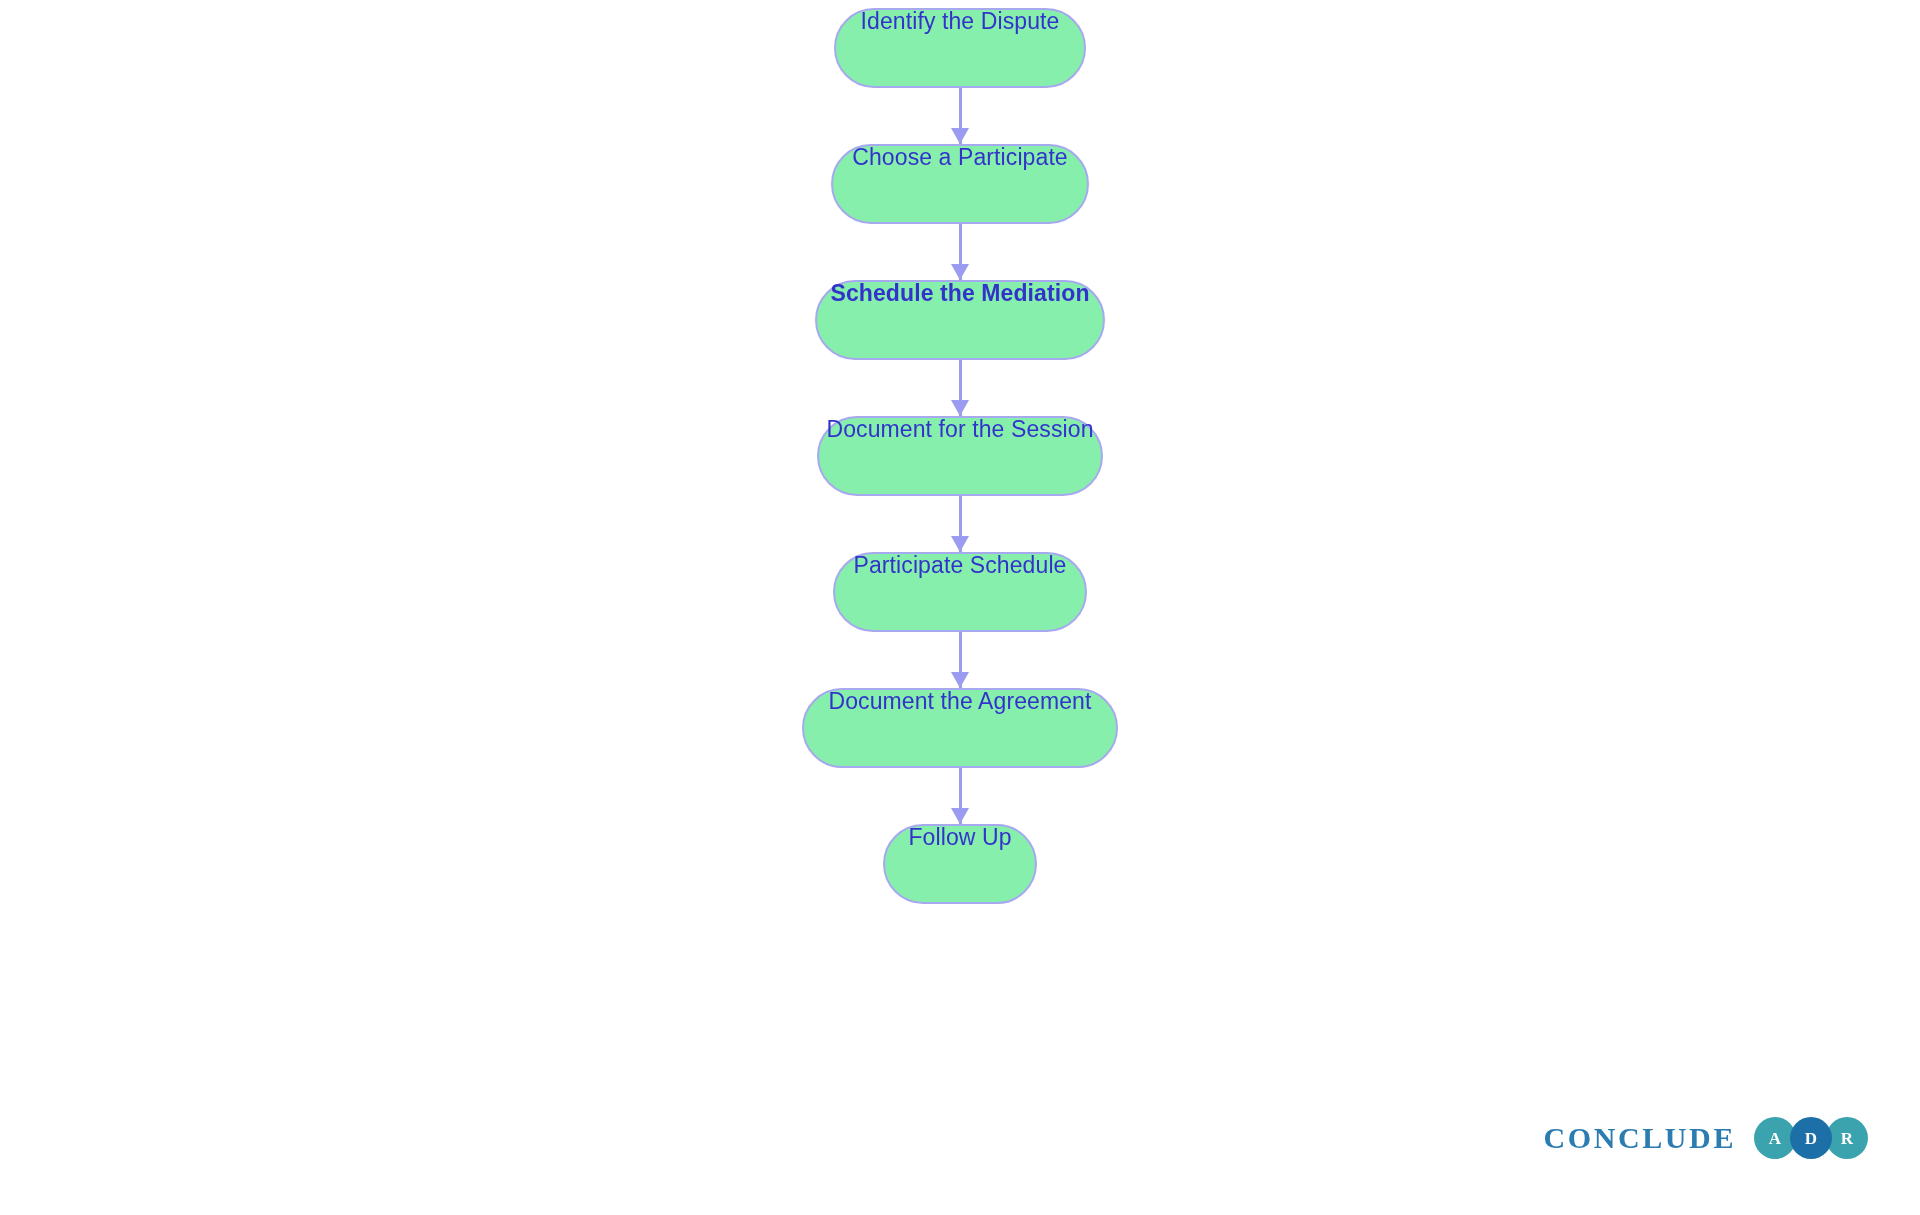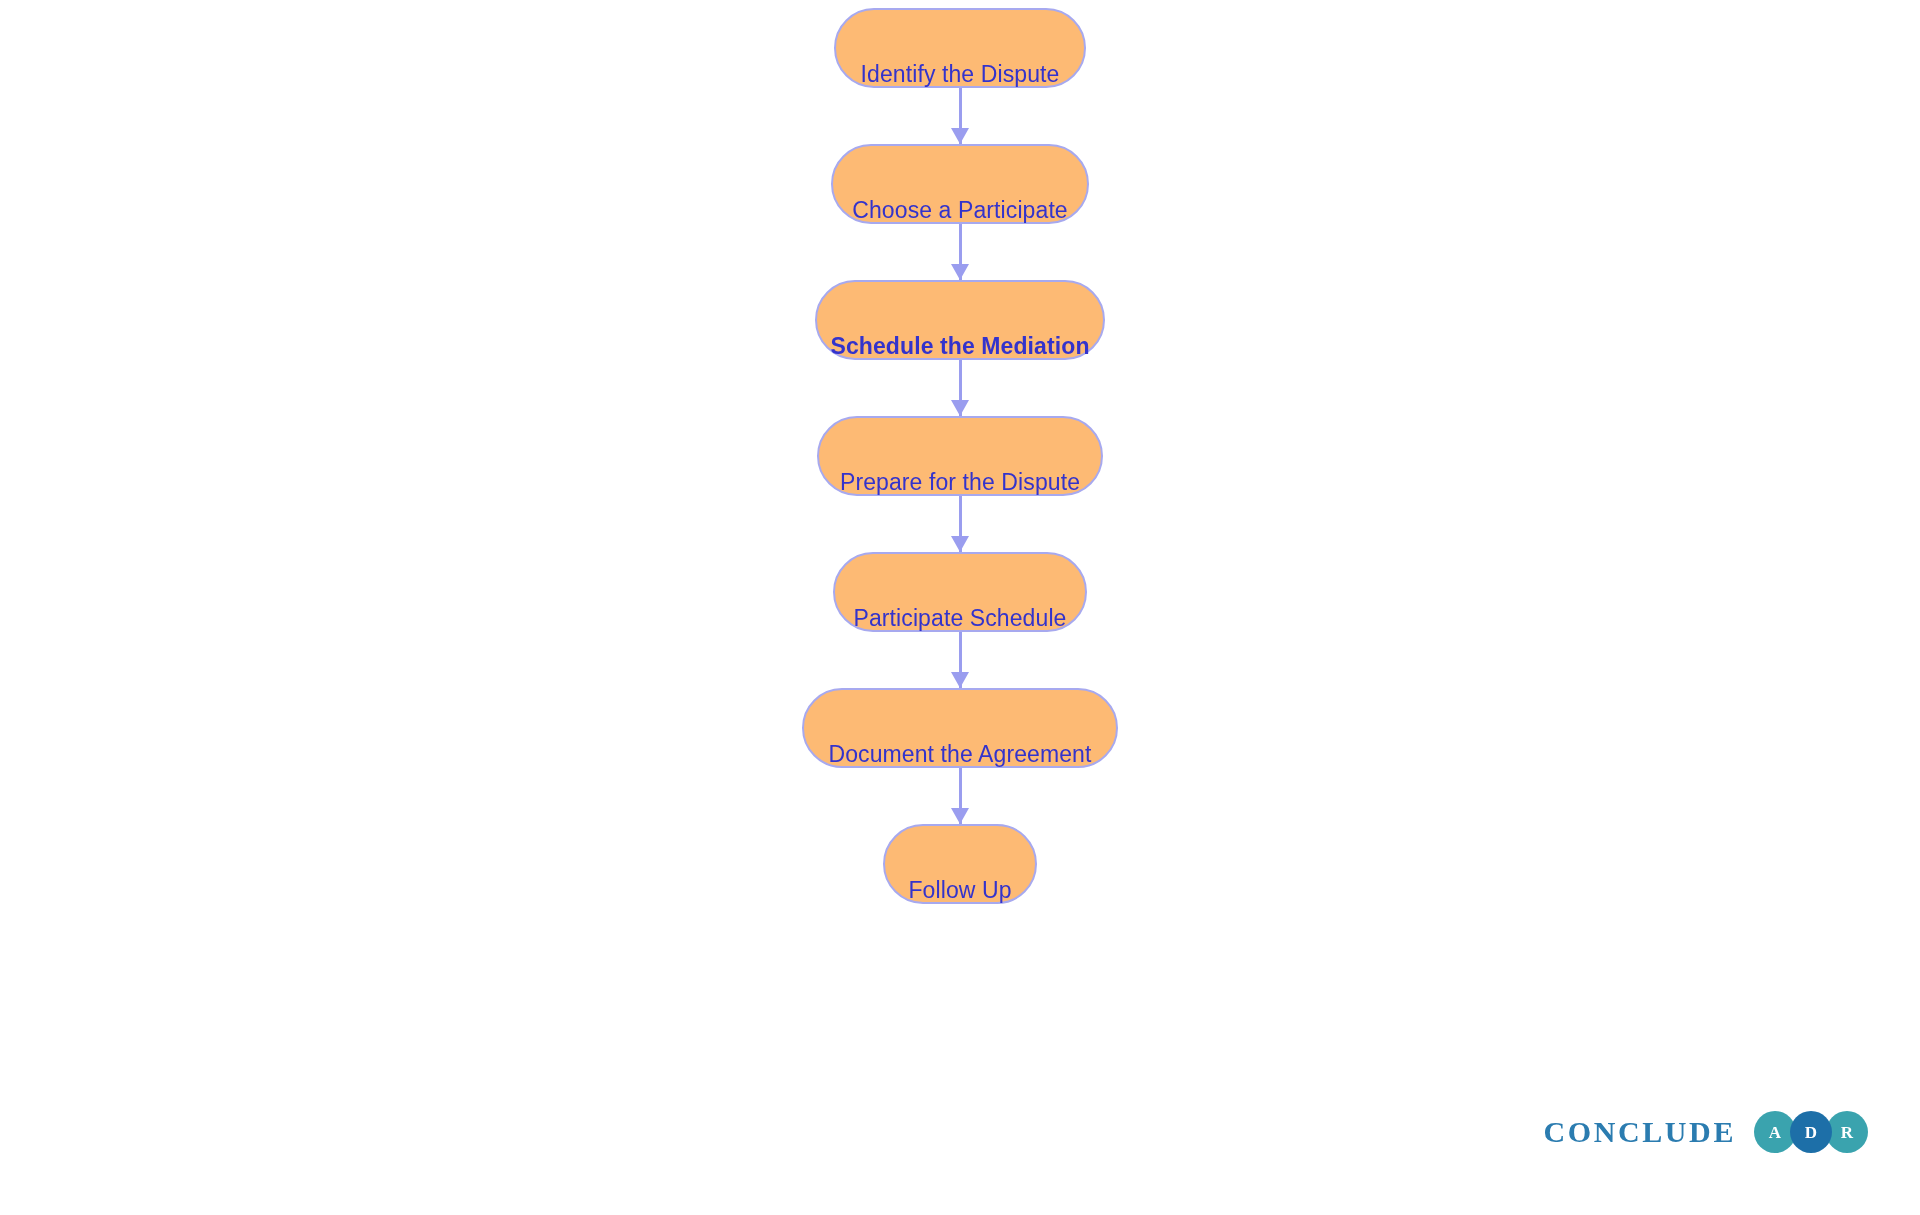--- a/index.html
+++ b/index.html
@@ -31,25 +31,25 @@
     width: 1920px;
     display: flex;
     flex-direction: column;
     align-items: center;
   }
 
   
   .node {
     box-sizing: border-box;
     height: 80px;
-    background: #fdba74;
+    background: #86efac;
     border: 2px solid #a7a9ef;
     border-radius: 40px;
     display: flex;
-    align-items: flex-end;
+    align-items: flex-start;
     justify-content: center;
     color: #3333cc;
     font-size: 23px;
     font-family: "Liberation Sans", sans-serif;
     letter-spacing: 0.1px;
     white-space: nowrap;
     padding: 0 34px;
   }
 
   .node-label {
@@ -78,21 +78,21 @@
     height: 0;
     border-left: 9px solid transparent;
     border-right: 9px solid transparent;
     border-top: 16px solid #9a9def;
   }
 
   
   #brand-logo {
     position: absolute;
     right: 52px;
-    bottom: 62px;
+    bottom: 56px;
     display: flex;
     align-items: center;
     gap: 18px;
   }
   .brand-wordmark {
     font-family: "Liberation Serif", serif;
     font-weight: bold;
     font-size: 30px;
     letter-spacing: 2.6px;
     color: #2b7cb0;
@@ -147,21 +147,21 @@
     <div class="node" style="width:290px;font-weight:bold;">
       <span class="node-label">Schedule the Mediation</span>
     </div>
 
     <div class="connector" style="height:56px;">
       <div class="connector-line"></div>
       <div class="connector-head"></div>
     </div>
 
     <div class="node" style="width:286px;">
-      <span class="node-label">Prepare for the Dispute</span>
+      <span class="node-label">Document for the Session</span>
     </div>
 
     <div class="connector" style="height:56px;">
       <div class="connector-line"></div>
       <div class="connector-head"></div>
     </div>
 
     <div class="node" style="width:254px;">
       <span class="node-label">Participate Schedule</span>
     </div>

